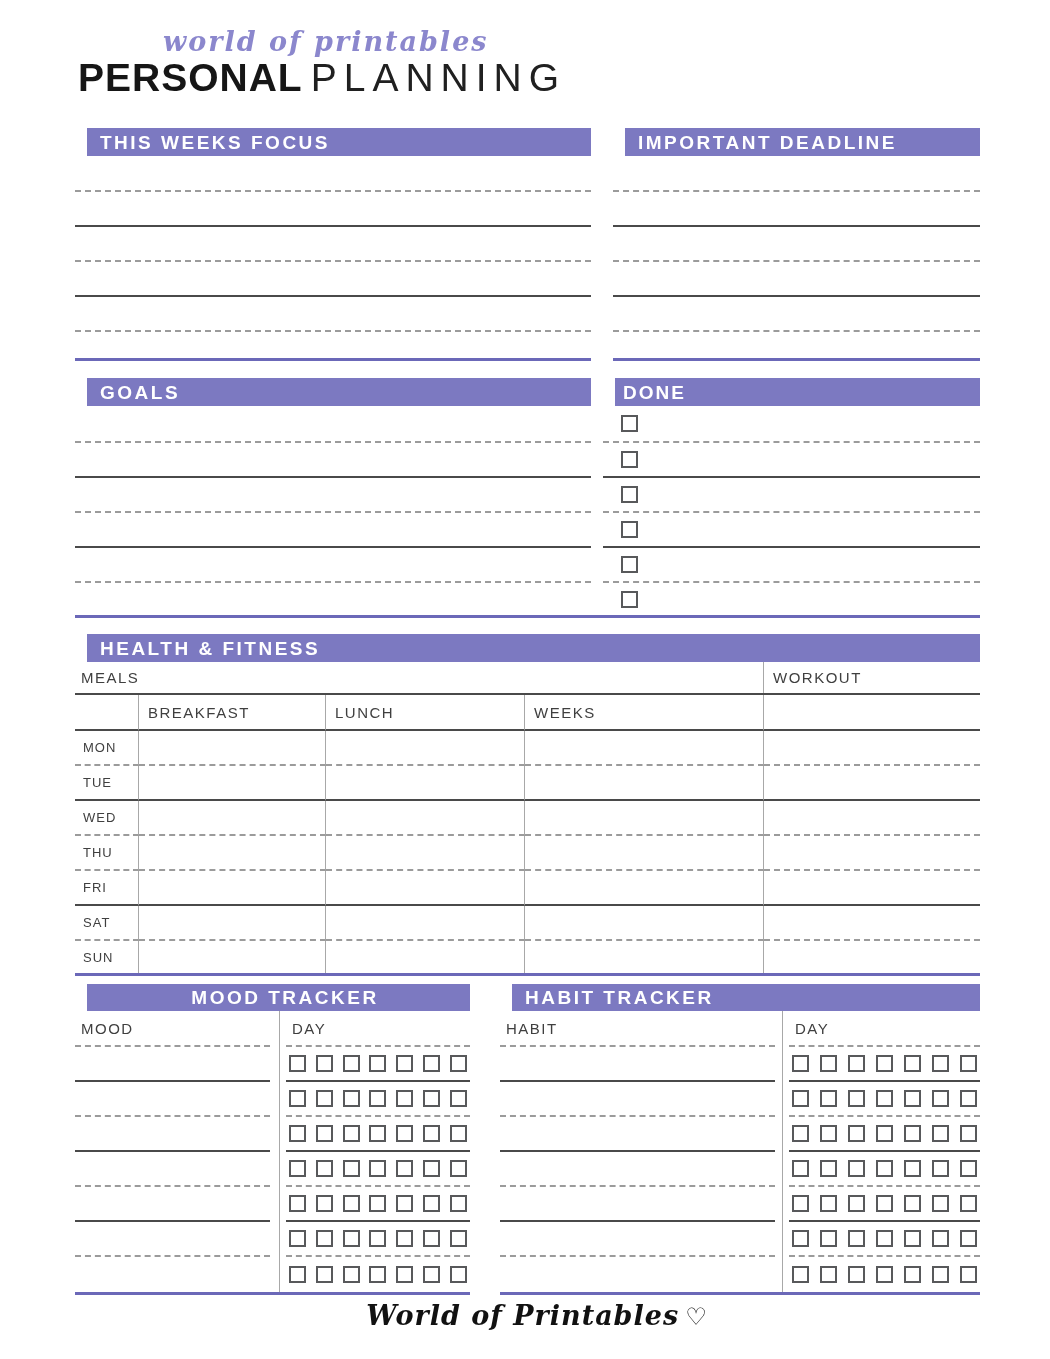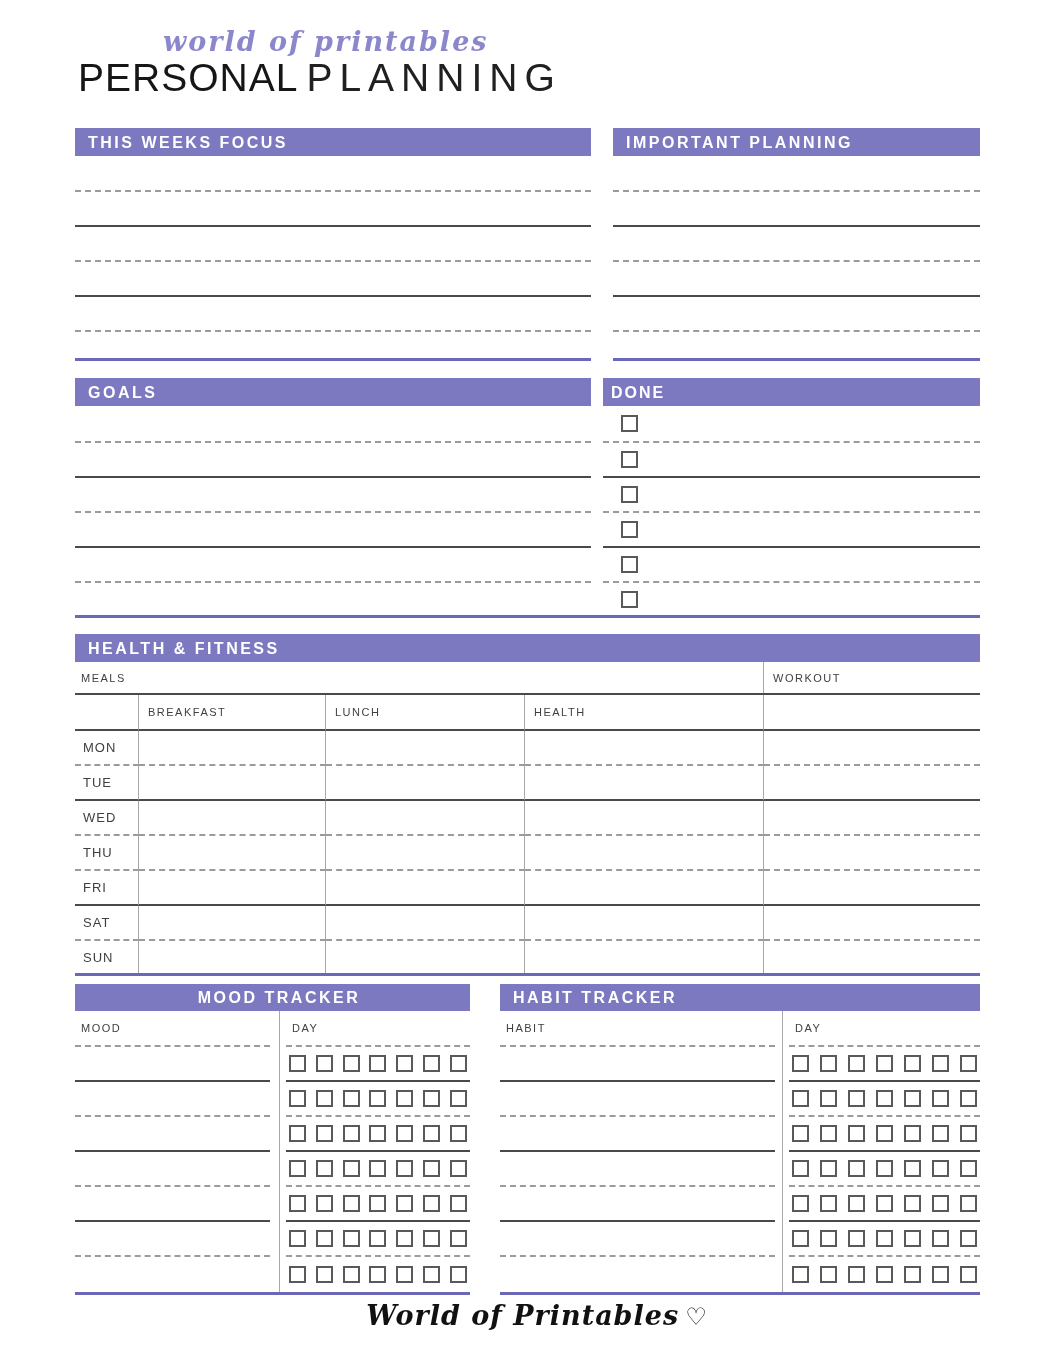--- a/index.html
+++ b/index.html
@@ -16,26 +16,26 @@
   *{box-sizing:border-box;margin:0;padding:0;}
   html,body{background:#fff;}
   body{width:1050px;height:1359px;font-family:"Liberation Sans",sans-serif;}
   .page{position:relative;width:1050px;height:1359px;background:#fff;overflow:hidden;}
   .content{position:absolute;left:75px;top:0;width:905px;height:1359px;}
 
   
   .logo-script{position:absolute;left:88px;top:26px;font-family:"DejaVu Serif",serif;
     font-style:italic;font-weight:bold;font-size:27px;color:var(--script-purple);letter-spacing:2px;}
   .title{position:absolute;left:3px;top:56px;font-size:39px;color:var(--title-black);white-space:nowrap;}
-  .t-bold{font-weight:400;letter-spacing:1px;}
+  .t-bold{font-weight:700;letter-spacing:1px;}
   .t-light{font-weight:normal;letter-spacing:7px;margin-left:8px;color:#202020;margin-top:21px;}
 
   
-  .bar{height:28px;background:var(--purple);color:#fff;font-weight:bold;font-size:16px;
-    letter-spacing:2.5px;line-height:29px;padding-left:13px;white-space:nowrap;overflow:hidden;}
+  .bar{height:28px;background:var(--purple);color:#fff;font-weight:bold;font-size:19px;
+    letter-spacing:2.5px;line-height:29px;padding-left:13px;white-space:nowrap;overflow:hidden;margin-left:12px;}
 
   
   .b-dashed{border-bottom:2px dashed var(--line-dashed);}
   .b-solid{border-bottom:2px solid var(--line-solid);}
   .b-none{border-bottom:none;}
 
   
   .row-top{position:absolute;top:128px;left:0;width:905px;display:flex;}
   .col-focus{width:516px;margin-right:22px;}
   .col-reminders{width:367px;}
@@ -53,21 +53,21 @@
   .gc-done .bar{padding-left:8px;letter-spacing:2px;}
   .grow{height:35px;display:flex;align-items:center;}
   .grow:first-child{height:37px;}
   .grow.b-none{height:32px;}
   .checkbox{width:17px;height:17px;border:2px solid var(--checkbox-border);background:#fff;
     display:inline-block;flex:0 0 auto;}
   .gc-done .checkbox{margin-left:18px;}
 
   
   .health{position:absolute;top:634px;left:0;width:905px;}
-  .sub-label{font-size:11px;letter-spacing:1.5px;color:var(--text-dark);white-space:nowrap;}
+  .sub-label{font-size:15px;letter-spacing:1.5px;color:var(--text-dark);white-space:nowrap;}
   .meals-label-row{display:flex;height:33px;border-bottom:2px solid var(--line-solid);}
   .ml-left{width:689px;border-right:1px solid var(--grid-line);display:flex;align-items:center;padding-left:6px;}
   .ml-right{flex:1;display:flex;align-items:center;padding-left:9px;}
   #meals-grid{display:grid;grid-template-columns:64px 187px 199px 239px 216px;
     border-bottom:3px solid var(--purple-dark);}
   .mg-cell{height:35px;display:flex;align-items:center;}
   .mg-head{height:36px;border-bottom:2px solid var(--line-solid);padding-left:9px;}
   .mg-last{height:32px;}
   .vline{border-right:1px solid var(--grid-line);}
   .day-label{font-size:13px;letter-spacing:1px;color:var(--text-dark);padding-left:8px;}
@@ -110,21 +110,21 @@
         <div class="lines">
             <div class="wline b-dashed"></div>
             <div class="wline b-solid"></div>
             <div class="wline b-dashed"></div>
             <div class="wline b-solid"></div>
             <div class="wline b-dashed"></div>
           </div>
         <div class="close-line"></div>
       </section>
       <section class="col-reminders">
-        <div class="bar">IMPORTANT PLANNING</div>
+        <div class="bar">IMPORTANT DEADLINE</div>
         <div class="lines">
             <div class="wline b-dashed"></div>
             <div class="wline b-solid"></div>
             <div class="wline b-dashed"></div>
             <div class="wline b-solid"></div>
             <div class="wline b-dashed"></div>
           </div>
         <div class="close-line"></div>
       </section>
     </div>
@@ -180,21 +180,21 @@
       </div>
       <div id="meals-grid">
           <div class="mg-cell mg-head vline"></div>
           <div class="mg-cell mg-head vline">
             <span class="sub-label">BREAKFAST</span>
           </div>
           <div class="mg-cell mg-head vline">
             <span class="sub-label">LUNCH</span>
           </div>
           <div class="mg-cell mg-head vline">
-            <span class="sub-label">HEALTH</span>
+            <span class="sub-label">WEEKS</span>
           </div>
           <div class="mg-cell mg-head"></div>
           <div class="mg-cell b-dashed vline">
             <span class="day-label">MON</span>
           </div>
           <div class="mg-cell b-dashed vline"></div>
           <div class="mg-cell b-dashed vline"></div>
           <div class="mg-cell b-dashed vline"></div>
           <div class="mg-cell b-dashed"></div>
           <div class="mg-cell b-solid vline">

